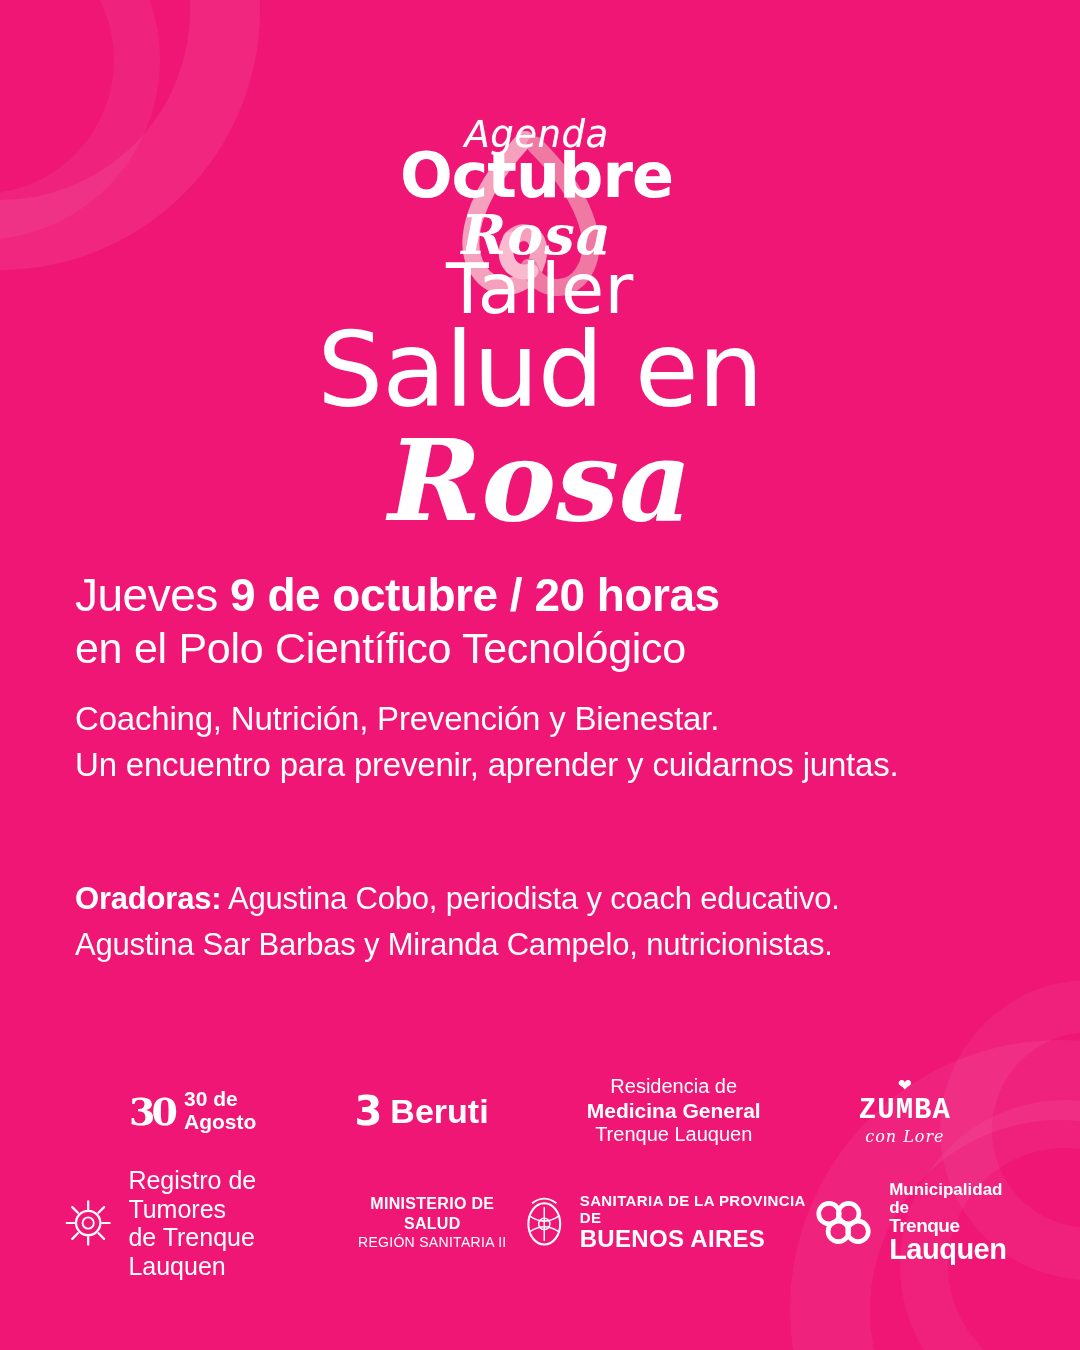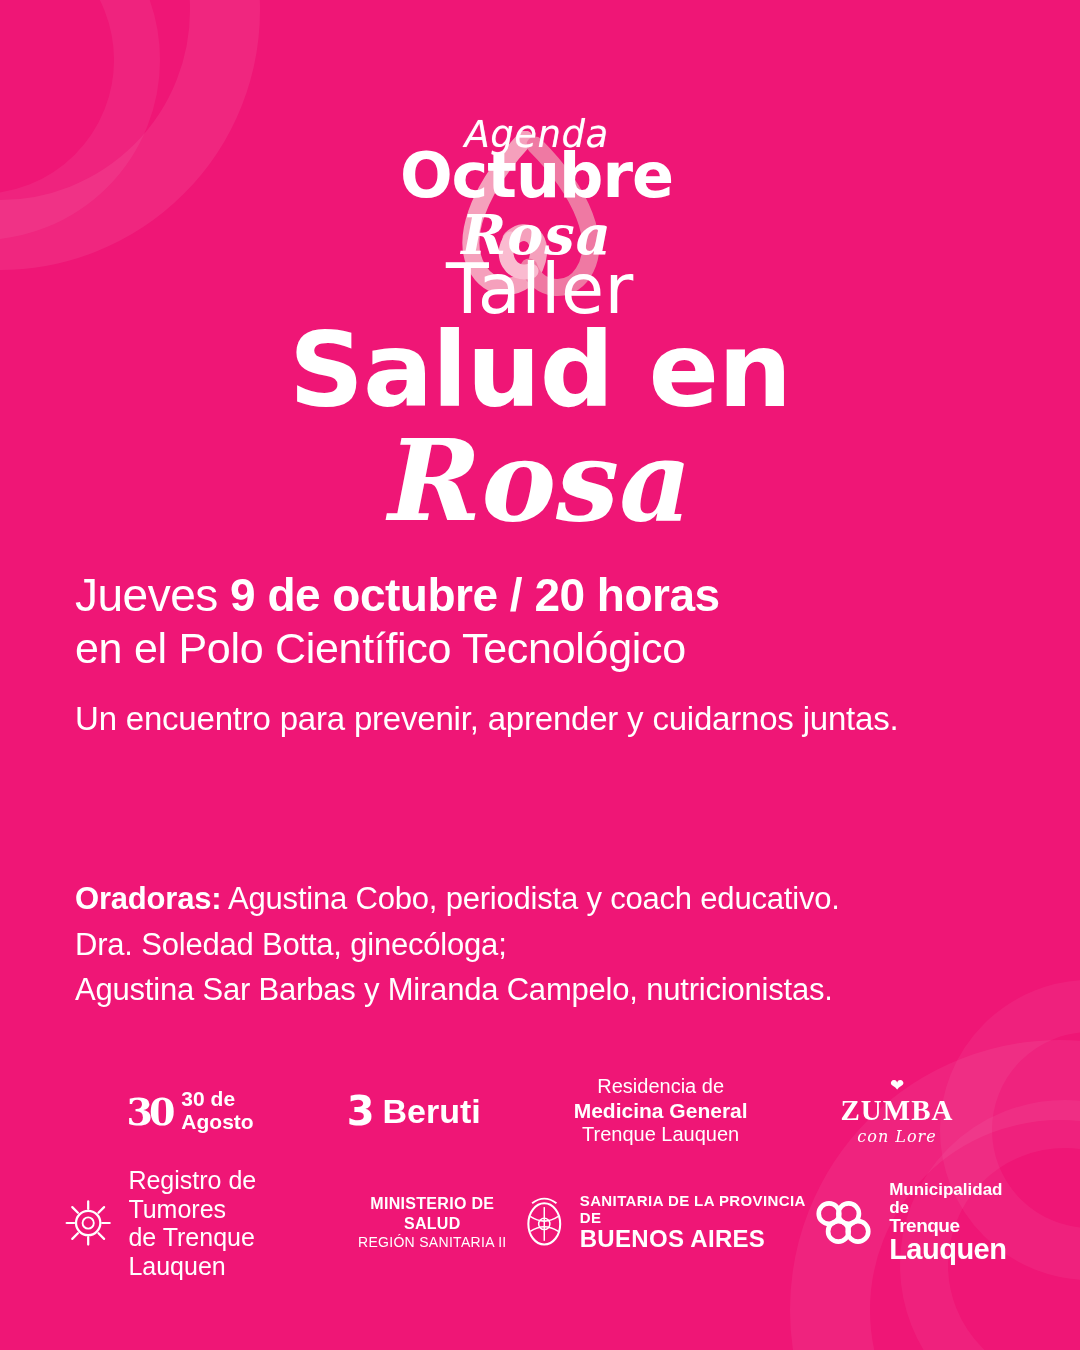--- a/index.html
+++ b/index.html
@@ -105,21 +105,21 @@
     font-weight:400;
     letter-spacing:0.5px;
     color:#ffffff;
     font-family:"DejaVu Sans", sans-serif;
   }
   .salud-en {
     position:absolute; left:0; right:0; top:318px;
     text-align:center;
     font-family:"DejaVu Sans", sans-serif;
     font-size:104px;
-    font-weight:700;
+    font-weight:400;
     letter-spacing:-1px;
     line-height:1.0;
     color:#ffffff;
   }
   .rosa-big {
     position:absolute; left:0; right:0; top:415px;
     text-align:center;
     font-family:"DejaVu Serif", serif;
     font-style:italic;
     font-size:112px;
@@ -200,21 +200,21 @@
   }
   .logo-residencia {
     text-align:center; line-height:1.18; color:#ffffff;
   }
   .logo-residencia .l1 { font-size:20px; font-weight:400; }
   .logo-residencia .l2 { font-size:21px; font-weight:700; }
   .logo-residencia .l3 { font-size:20px; font-weight:400; }
   .logo-zumba { text-align:center; color:#ffffff; }
   .logo-zumba .heart { font-size:17px; line-height:1; }
   .logo-zumba .z {
-    font-family:Liberation Serif, serif;
+    font-family:Liberation Mono, monospace;
     font-size:29px; font-weight:700; letter-spacing:1px;
   }
   .logo-zumba .sub {
     font-family:"DejaVu Serif", serif;
     font-size:16px; font-style:italic; letter-spacing:1px;
   }
 
   
   .logos-row2 {
     position:absolute; left:0; right:0; top:1178px;
@@ -266,26 +266,26 @@
     <div class="taller">Taller</div>
     <div class="salud-en">Salud en</div>
     <div class="rosa-big">Rosa</div>
 
     <div class="date-line">
       <span>Jueves </span><b>9 de octubre / 20 horas</b>
     </div>
     <div class="venue-line">en el Polo Científico Tecnológico</div>
 
     <div class="desc">
+      <div>Coaching, Nutrición, Prevención y Bienestar.</div>
       <div>Un encuentro para prevenir, aprender y cuidarnos juntas.</div>
     </div>
 
     <div class="speakers">
       <div><b>Oradoras:</b><span> Agustina Cobo, periodista y coach educativo.</span></div>
-      <div>Dra. Soledad Botta, ginecóloga;</div>
       <div>Agustina Sar Barbas y Miranda Campelo, nutricionistas.</div>
     </div>
 
     <div class="logos-row1">
 
       <div class="logo-30">
         <span class="mark">30</span>
         <span class="txt">
           <div>30 de</div>
           <div>Agosto</div>

